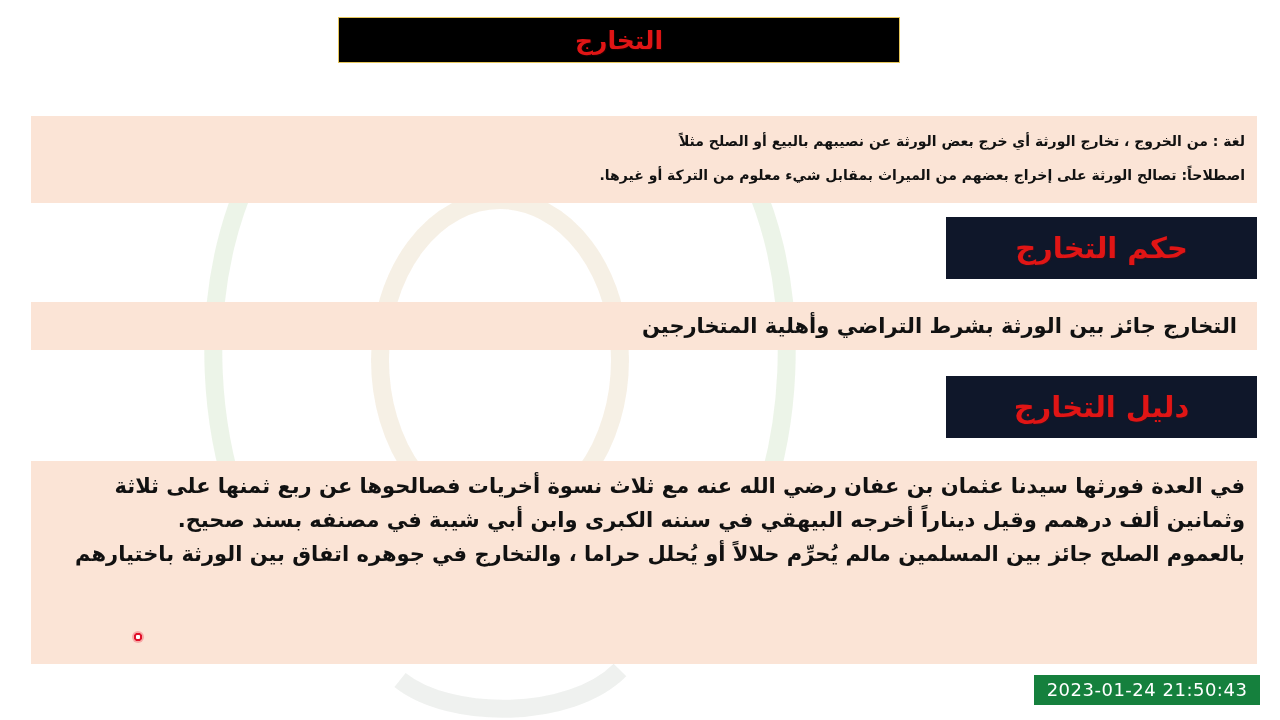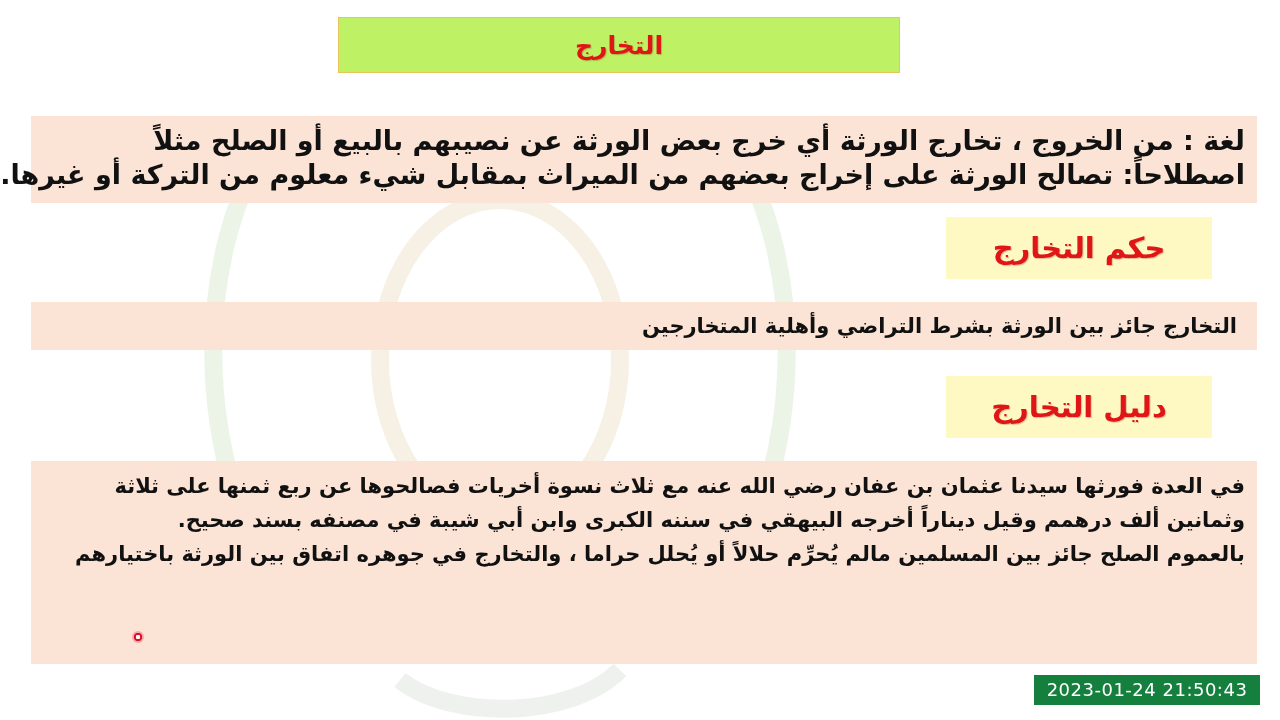--- a/index.html
+++ b/index.html
@@ -24,22 +24,22 @@
     }
     .box {
       position: absolute;
       box-sizing: border-box;
       direction: rtl;
     }
     .title-box {
       left: 338px;
       top: 17px;
       width: 562px;
-      height: 56px;
-      background: #bef264;
+      height: 46px;
+      background: #000000;
       border: 1px solid #e6c65a;
       display: flex;
       align-items: center;
       justify-content: center;
     }
     .title-text {
       color: #e01515;
       font-weight: bold;
       font-size: 25px;
       text-shadow: 1px 1px 1px rgba(120,0,0,0.25);
@@ -48,28 +48,28 @@
       background: #fbe4d6;
       color: #111111;
       font-weight: bold;
     }
     .defs-box {
       left: 31px;
       top: 116px;
       width: 1226px;
       height: 87px;
       padding: 8px 12px 0 12px;
-      font-size: 27px;
+      font-size: 14px;
       line-height: 34px;
     }
     .heading-box {
       left: 946px;
-      width: 266px;
+      width: 311px;
       height: 62px;
-      background: #fef9c3;
+      background: #0f172a;
       display: flex;
       align-items: center;
       justify-content: center;
     }
     .heading-text {
       color: #e01515;
       font-weight: bold;
       font-size: 29px;
       text-shadow: 1px 1px 1px rgba(120,0,0,0.25);
     }

